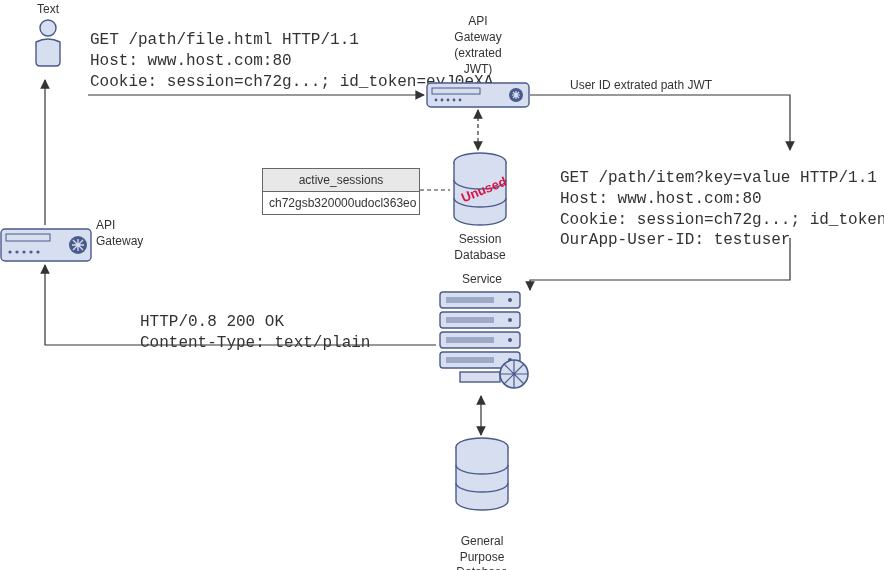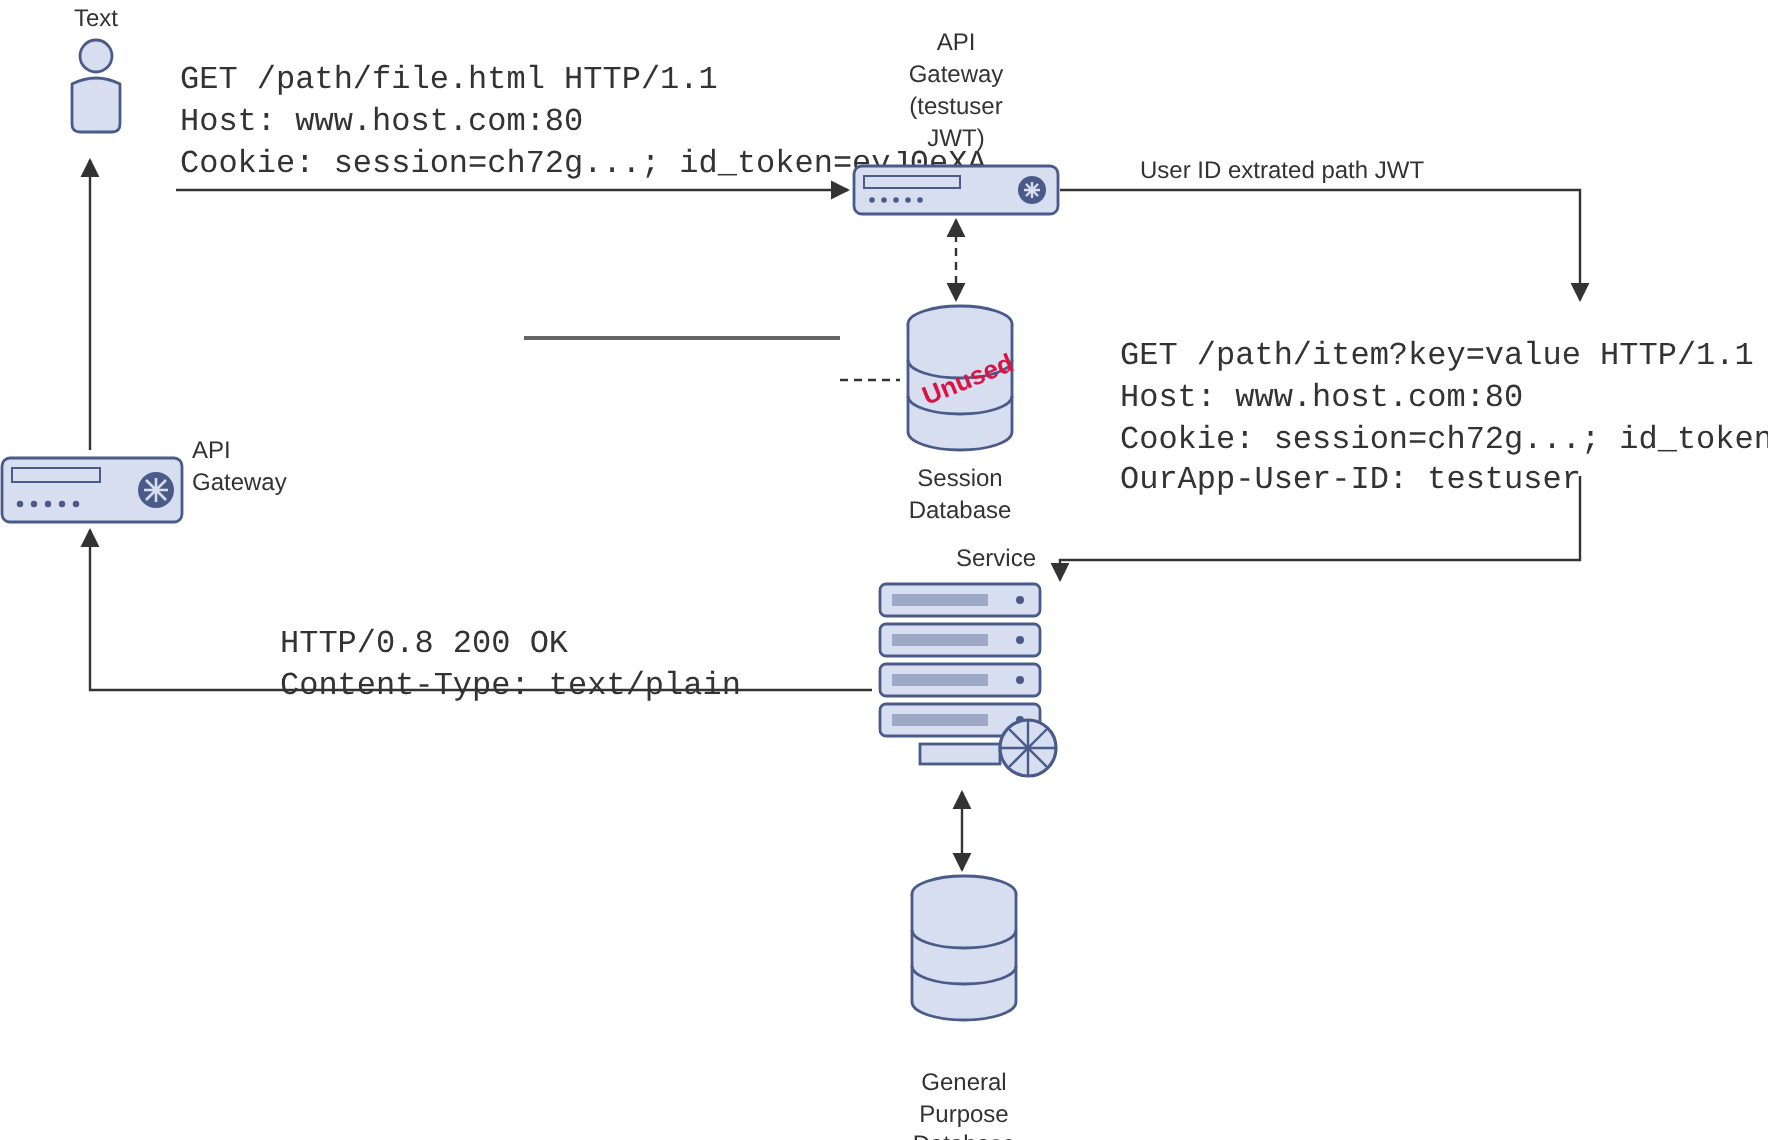--- a/index.html
+++ b/index.html
@@ -59,46 +59,48 @@
       <circle cx="16" cy="18" r="1.4" fill="#4a5b8a"></circle>
       <circle cx="22" cy="18" r="1.4" fill="#4a5b8a"></circle>
       <circle cx="28" cy="18" r="1.4" fill="#4a5b8a"></circle>
       <circle cx="34" cy="18" r="1.4" fill="#4a5b8a"></circle>
     <circle cx="90" cy="13" r="7" fill="#4a5b8a"></circle>
     <path d="M86,13 L94,13 M90,9 L90,17 M87,10 L93,16 M93,10 L87,16" stroke="#d6def0" stroke-width="1.2"></path>
   </svg>
 </div>
 <div class="label" style="left:440px; top:14px; width:76px; white-space:pre;">API
 Gateway</div>
-<div class="label" style="left:440px; top:46px; width:76px; white-space:pre;">(testuser
+<div class="label" style="left:440px; top:46px; width:76px; white-space:pre;">(extrated
 JWT)</div>
 
 <div class="label" style="left:570px; top:78px; width:180px; text-align:left;">User ID extrated path JWT</div>
 
 <div class="icon" style="left:452px; top:152px;">
   <svg width="56" height="76" viewBox="0 0 56 76">
     <ellipse cx="28" cy="10" rx="26" ry="9" fill="#d6def0" stroke="#4a5b8a" stroke-width="1.4"></ellipse>
     <path d="M2,10 L2,64 A26,9 0 0 0 54,64 L54,10" fill="#d6def0" stroke="#4a5b8a" stroke-width="1.4"></path>
     <path d="M2,28 A26,9 0 0 0 54,28" fill="none" stroke="#4a5b8a" stroke-width="1.4"></path>
     <path d="M2,46 A26,9 0 0 0 54,46" fill="none" stroke="#4a5b8a" stroke-width="1.4"></path>
   </svg>
 </div>
 <div class="stamp" style="left:460px; top:182px;">Unused</div>
 <div class="label" style="left:448px; top:232px; width:64px; white-space:pre;">Session
 Database</div>
 
 <div class="db-table" style="left:262px; top:168px; width:158px;">
+  <div class="hdr">active_sessions</div>
+  <div class="row">ch72gsb320000udocl363eo</div>
 </div>
 
 <div class="label mono" style="left:560px; top:168px;">GET /path/item?key=value HTTP/1.1
 Host: www.host.com:80
 Cookie: session=ch72g...; id_token=eyJ0eXA...
 OurApp-User-ID: testuser</div>
 
-<div class="label" style="left:472px; top:272px; width:52px;">Service</div>
+<div class="label" style="left:456px; top:272px; width:52px;">Service</div>
 <div class="icon" style="left:436px; top:290px;">
   <svg width="96" height="104" viewBox="0 0 96 104">
     <g fill="#d6def0" stroke="#4a5b8a" stroke-width="1.4">
       <rect x="4" y="2" width="80" height="16" rx="3"></rect>
       <rect x="4" y="22" width="80" height="16" rx="3"></rect>
       <rect x="4" y="42" width="80" height="16" rx="3"></rect>
       <rect x="4" y="62" width="80" height="16" rx="3"></rect>
     </g>
     <g fill="#4a5b8a">
       <rect x="10" y="7" width="48" height="6" opacity="0.4"></rect>

